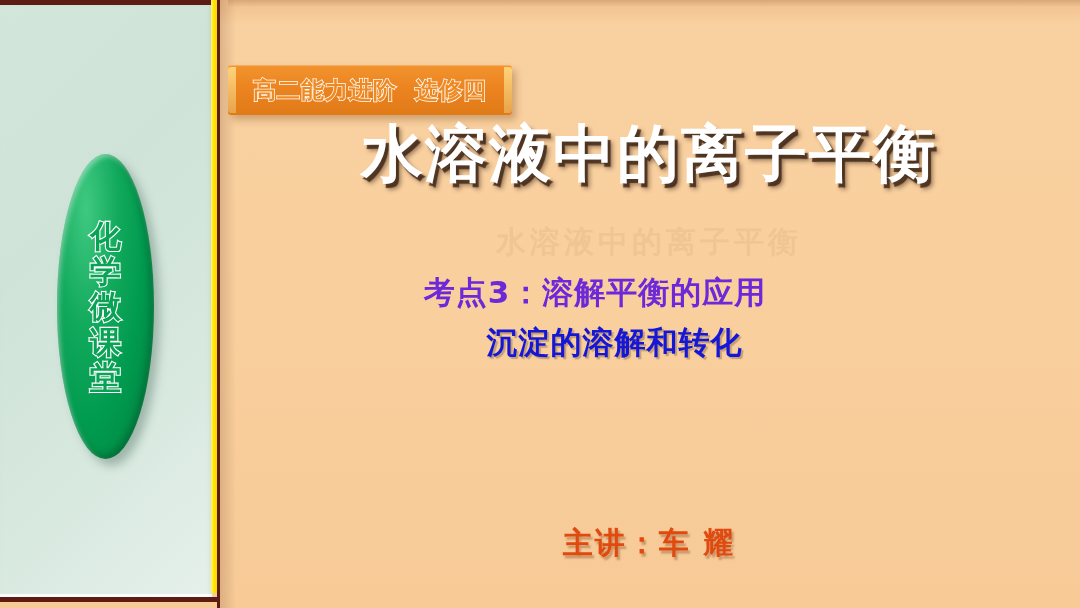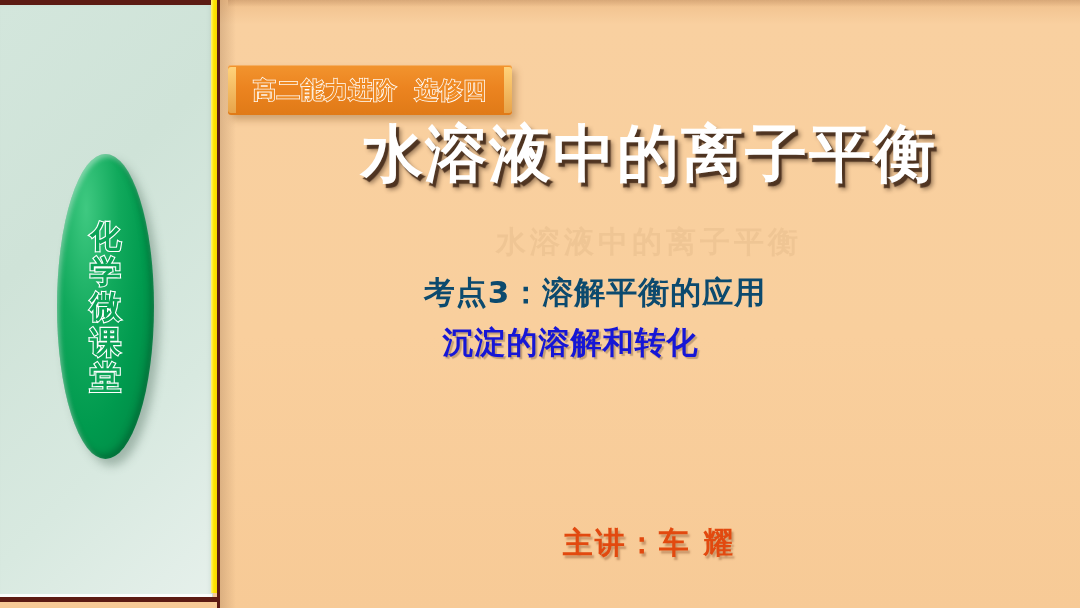--- a/index.html
+++ b/index.html
@@ -175,35 +175,36 @@
   }
 
   
   #subtitle-1 {
     position: absolute;
     left: 218px; top: 272px;
     width: 754px;
     text-align: center;
     font-size: 31px;
     font-weight: bold;
-    color: #0c4a6e;
+    color: #6d28d9;
     letter-spacing: 1px;
     white-space: nowrap;
   }
   #subtitle-2 {
     position: absolute;
     left: 218px; top: 322px;
     width: 705px;
     text-align: center;
     font-size: 31px;
     font-weight: bold;
     color: #1616d6;
     letter-spacing: 1px;
     text-shadow: 2px 2px 1px rgba(70,45,25,.3);
     white-space: nowrap;
+    padding-left: 44px;
   }
 
   
   #presenter {
     position: absolute;
     left: 218px; top: 523px;
     width: 862px;
     text-align: center;
     font-size: 30px;
     font-weight: bold;

